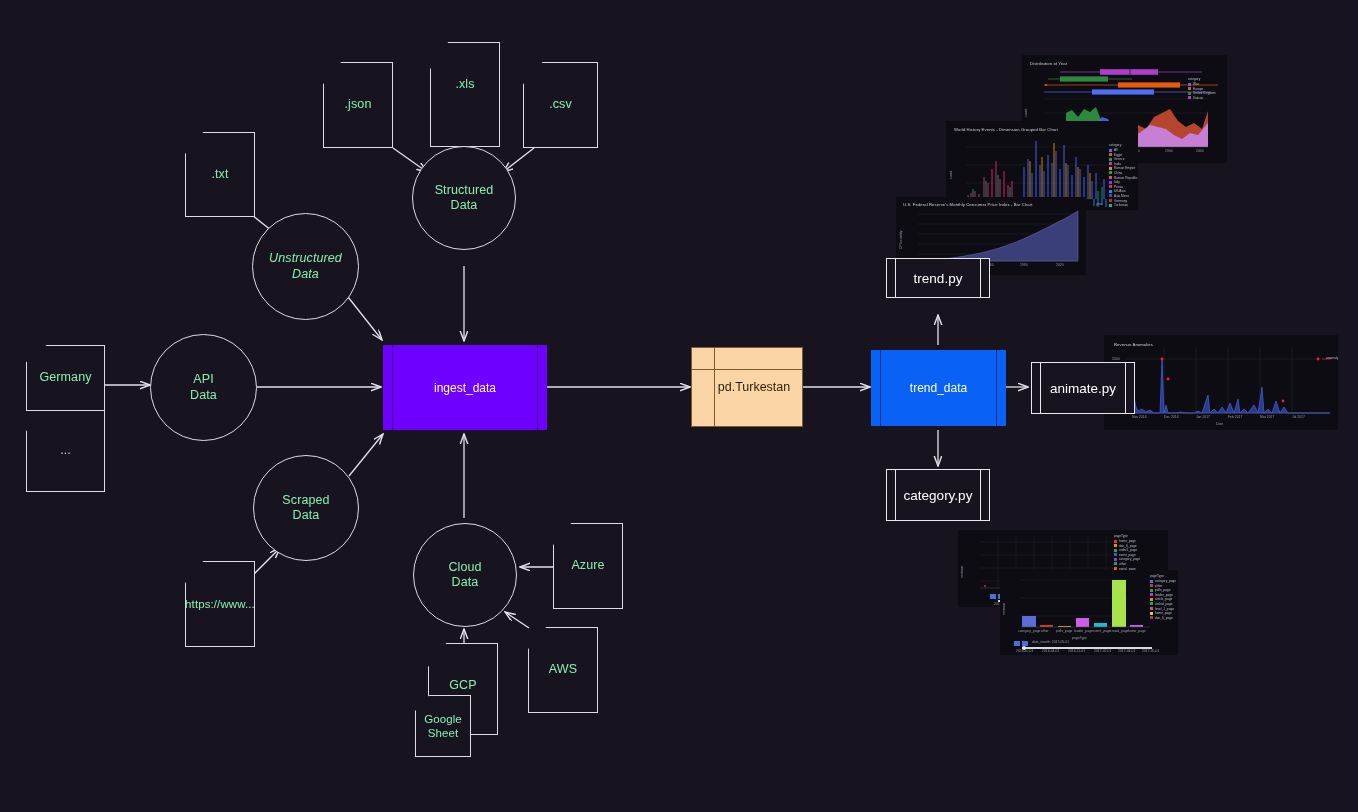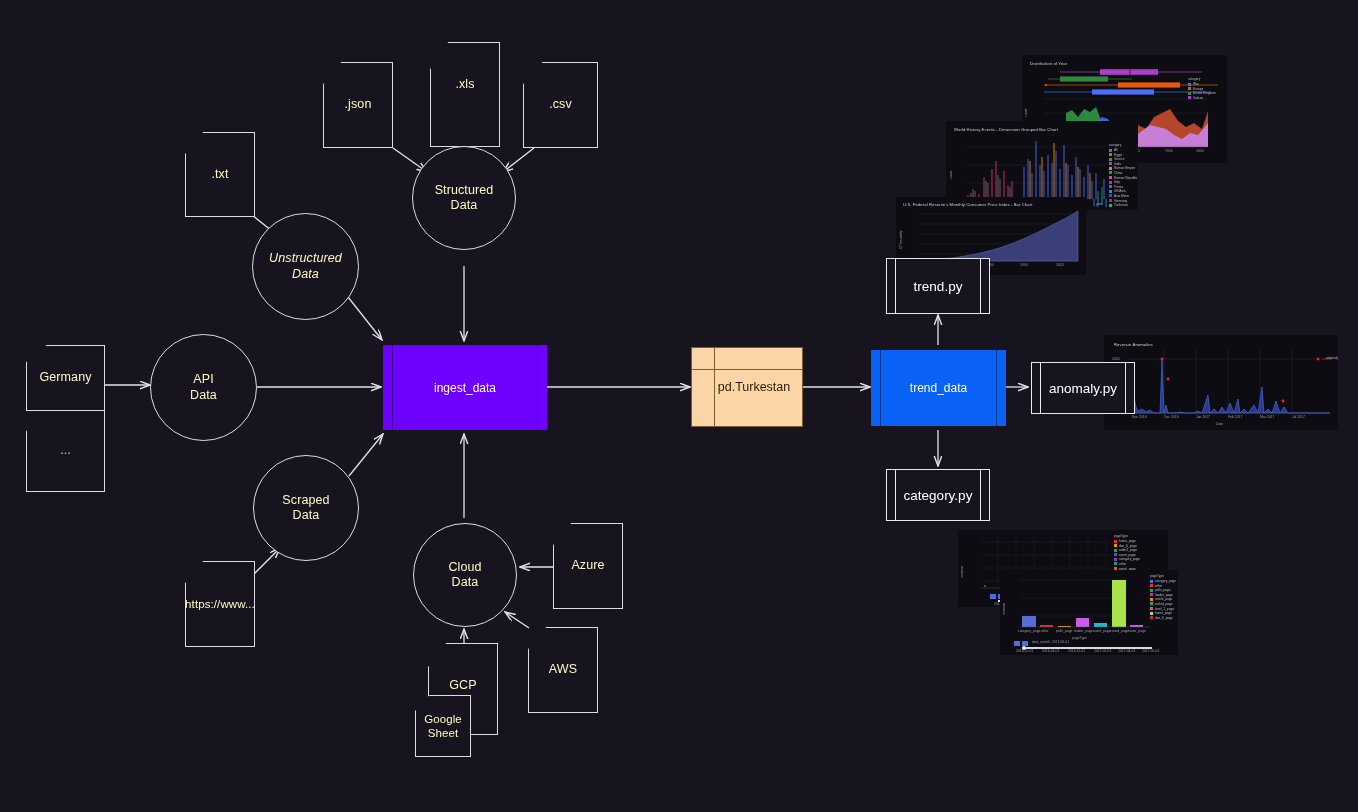--- a/index.html
+++ b/index.html
@@ -18,21 +18,21 @@
     inset: 0;
     width: 1358px;
     height: 812px;
   }
   .node {
     position: absolute;
     display: flex;
     align-items: center;
     justify-content: center;
     text-align: center;
-    color: #fef9c3;
+    color: #86efac;
     font-size: 12.5px;
     line-height: 1.22;
     letter-spacing: .1px;
     white-space: pre-line;
     z-index: 5;
   }
   
   .circle {
     border: 1.4px solid #dcdce4;
     border-radius: 50%;
@@ -246,30 +246,30 @@
   <div class="vcol"></div>
   <div class="lbl">pd.Turkestan</div>
 </div>
 
 <div class="proc" style="left:871px; top:350px; width:135px; height:76px; background:#0a61f5;">
   <div class="bar l"></div>
   <div class="bar r"></div>
   <span>trend_data</span>
 </div>
 
-<div class="pybox" style="left:886px; top:258px; width:104px; height:56px;">
+<div class="pybox" style="left:886px; top:258px; width:104px; height:40px;">
   <div class="bar l"></div>
   <div class="bar r"></div>
   <div class="lbl">trend.py</div>
 </div>
 
 <div class="pybox" style="left:1031px; top:362px; width:104px; height:52px;">
   <div class="bar l"></div>
   <div class="bar r"></div>
-  <div class="lbl">anomaly.py</div>
+  <div class="lbl">animate.py</div>
 </div>
 
 <div class="pybox" style="left:886px; top:469px; width:104px; height:52px;">
   <div class="bar l"></div>
   <div class="bar r"></div>
   <div class="lbl">category.py</div>
 </div>
 
 <div class="thumb" style="left:1022px; top:55px; width:205px; height:108px;">
   <div class="t-title" style="left:8px; top:6px;">Distribution of Year</div>

